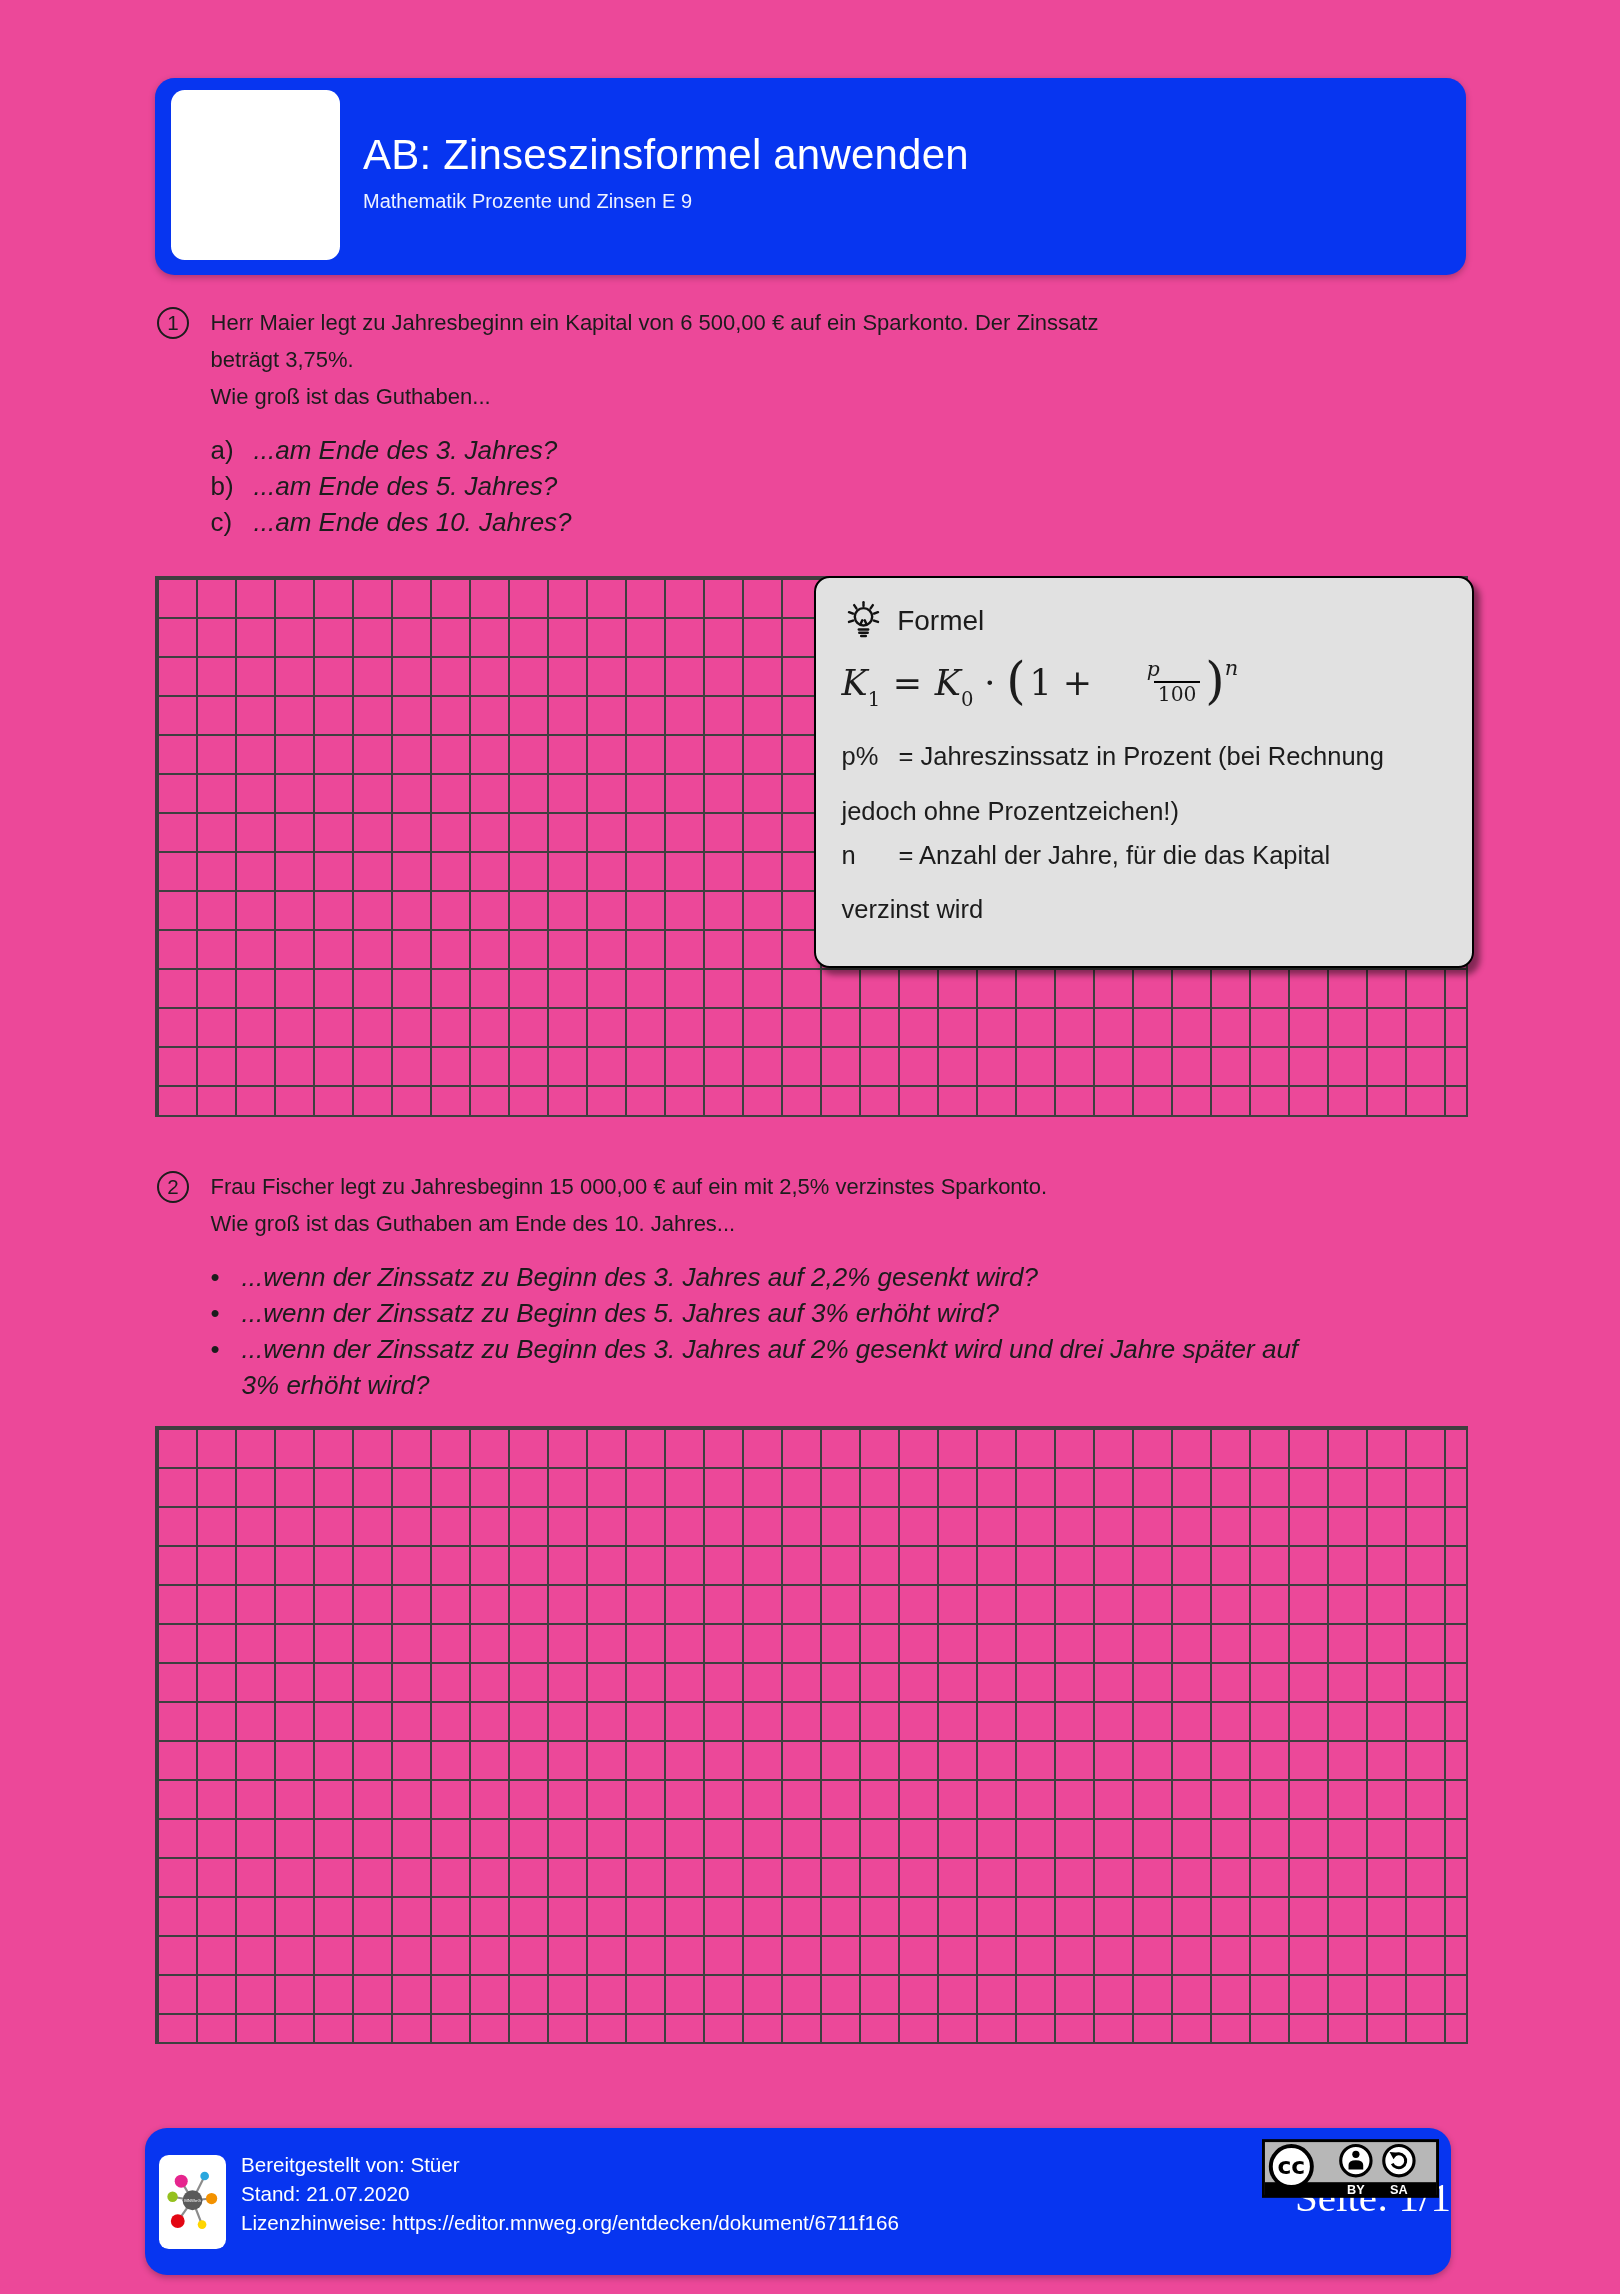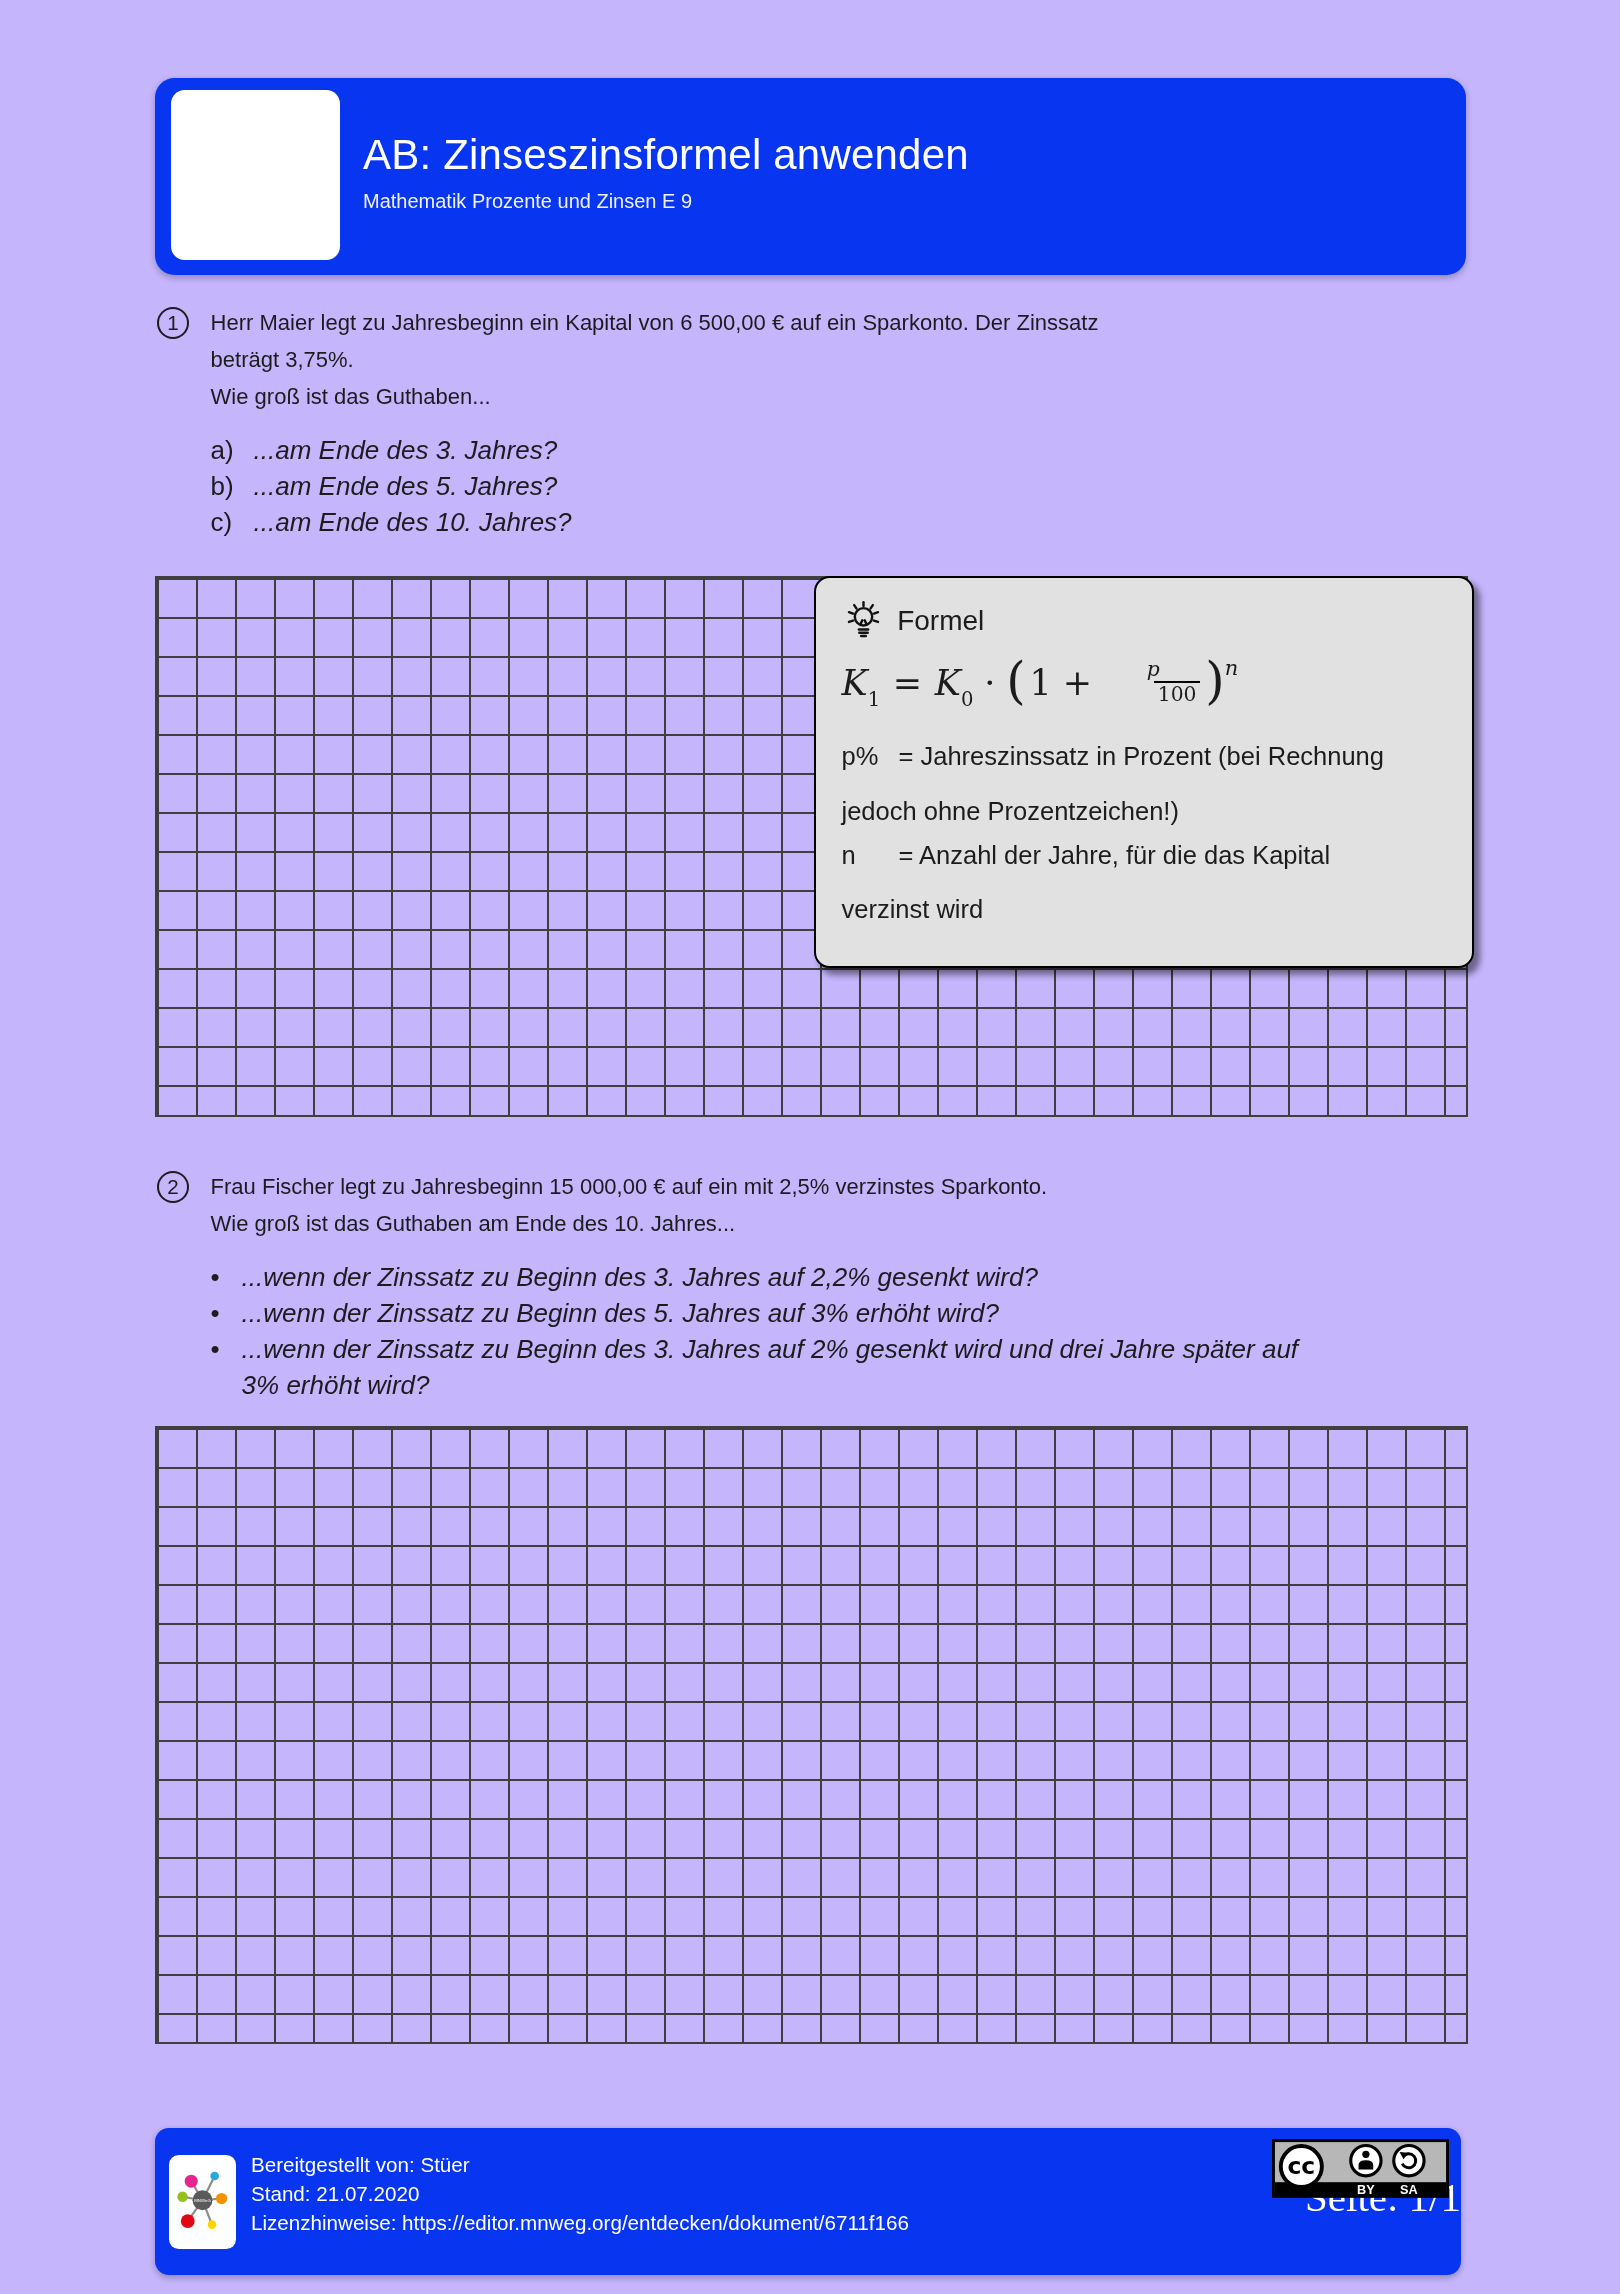--- a/index.html
+++ b/index.html
@@ -1,18 +1,18 @@
 <!DOCTYPE html>
 <html><head>
 <meta charset="utf-8">
 <style>
   * { margin:0; padding:0; box-sizing:border-box; }
   html,body { background:#ffffff; }
   .page {
-    position:relative; width:1620px; height:2295px; background:#c4b5fd;
+    position:relative; width:1620px; height:2295px; background:#ec4899;
     font-family:"Liberation Sans","DejaVu Sans",sans-serif; color:#1c1c1c; overflow:hidden;
   }
 
   
   .header {
     position:absolute; left:155px; top:78px; width:1311px; height:197px;
     background:#0735f0; border-radius:19.6px; box-shadow:0 2.9px 5.9px rgba(0,0,0,.25);
   }
   .logo-box {
     position:absolute; left:15.7px; top:11.8px; width:169px; height:170px;
@@ -68,22 +68,22 @@
   .frac { display:inline-flex; flex-direction:column; align-items:center; font-size:0.58em; line-height:1.08; margin:0 4.9px; transform:translateY(-0.05em); }
   .fr-num { font-style:italic; }
   .fr-den { border-top:2.2px solid #000; padding:1px 3.9px 0 3.9px;margin-left:48px; }
   .defs { margin-top:26.5px; font-size:25.5px; line-height:44px; }
   .def  { display:flex; }
   .term { flex:none; width:57px; }
   .term sub { font-size:0.62em; }
 
   
   .footer {
-    position:absolute; left:155px; top:2128px; width:1306px; height:147px;
-    background:#0735f0; border-radius:14px; box-shadow:0 2.9px 5.9px rgba(0,0,0,.25);
+    position:absolute; left:145px; top:2128px; width:1306px; height:147px;
+    background:#0735f0; border-radius:22px; box-shadow:0 2.9px 5.9px rgba(0,0,0,.25);
   }
   .f-logo {
     position:absolute; left:13.7px; top:26.5px; width:67px; height:94px;
     background:#ffffff; border-radius:9.8px;
     display:flex; align-items:center; justify-content:center;
   }
   .f-meta { position:absolute; left:96px; top:21.6px; color:#ffffff; font-size:20.6px; line-height:29px; }
   .f-page { position:absolute; left:0; right:0; top:45px; text-align:right; color:#ffffff; font-size:41px;font-family:Liberation Serif, serif; }
   .cc-badge { position:absolute; right:11.8px; top:10.8px; }
   .cc-label { fill:#ffffff; font-size:13px; font-weight:bold; font-family:"Liberation Sans",sans-serif; }

